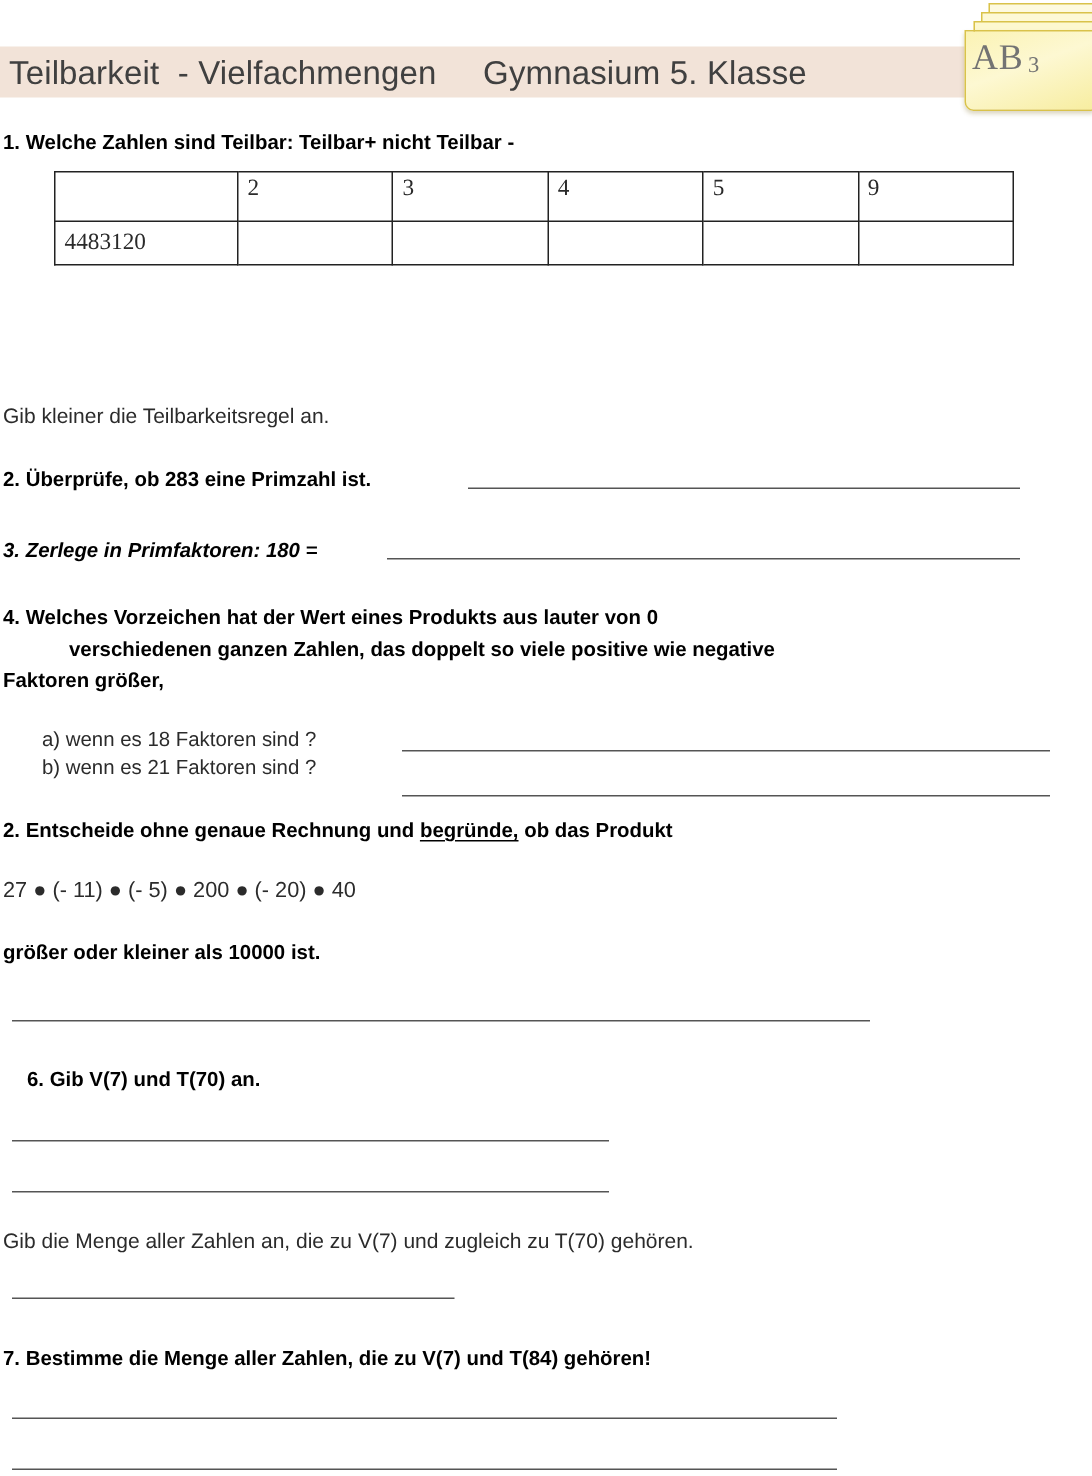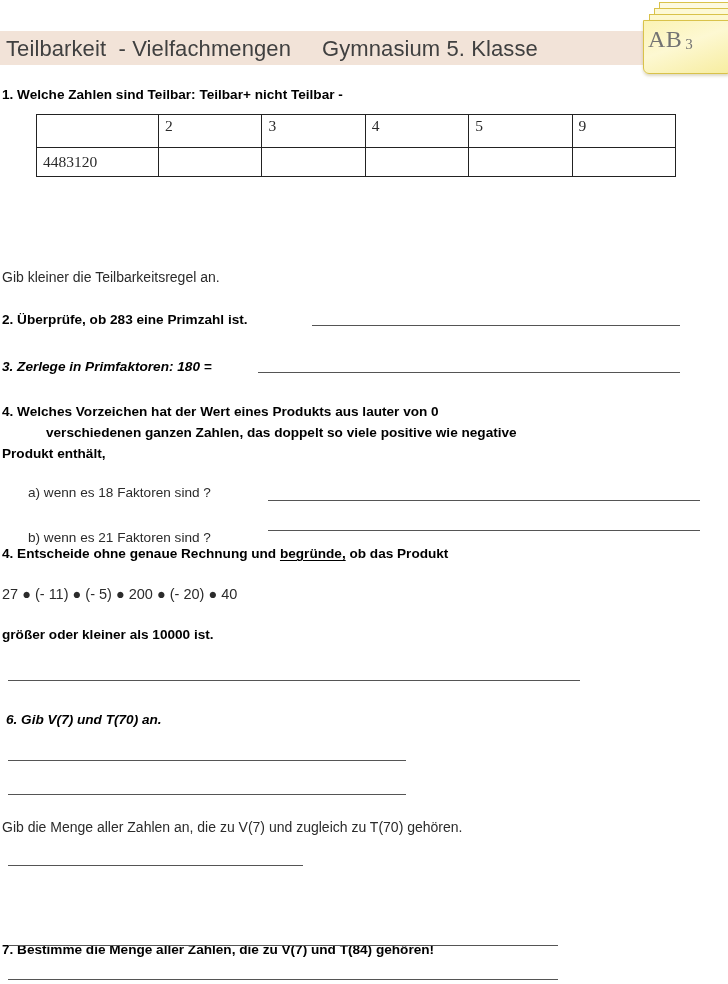--- a/index.html
+++ b/index.html
@@ -170,37 +170,37 @@
 <div class="plain" style="left:2px; top:268px;">Gib kleiner die Teilbarkeitsregel an.</div>
 
 <div class="q" style="left:2px; top:311px;">2. Überprüfe, ob 283 eine Primzahl ist.</div>
 <div class="rule" style="left:312px; top:325px; width:368px;"></div>
 
 <div class="q" style="left:2px; top:358px;font-style:italic;">3. Zerlege in Primfaktoren: 180 =</div>
 <div class="rule" style="left:258px; top:372px; width:422px;"></div>
 
 <div class="q" style="left:2px; top:403px;">4. Welches Vorzeichen hat der Wert eines Produkts aus lauter von 0</div>
 <div class="q" style="left:2px; top:424px;margin-left:44px;">verschiedenen ganzen Zahlen, das doppelt so viele positive wie negative</div>
-<div class="q" style="left:2px; top:445px;">Produkt enthält,</div>
+<div class="q" style="left:2px; top:445px;">Faktoren größer,</div>
 
 <div class="sub" style="left:28px; top:485px;">a) wenn es 18 Faktoren sind ?</div>
 <div class="rule" style="left:268px; top:500px; width:432px;"></div>
 
-<div class="sub" style="left:28px; top:530px;text-align:center;">b) wenn es 21 Faktoren sind ?</div>
+<div class="sub" style="left:28px; top:504px;text-align:center;">b) wenn es 21 Faktoren sind ?</div>
 <div class="rule" style="left:268px; top:530px; width:432px;"></div>
 
-<div class="q" style="left:2px; top:545px;"><span>4. Entscheide ohne genaue Rechnung und </span><u class="ul">begründe,</u><span> ob das Produkt</span></div>
+<div class="q" style="left:2px; top:545px;"><span>2. Entscheide ohne genaue Rechnung und </span><u class="ul">begründe,</u><span> ob das Produkt</span></div>
 
 <div class="plain" style="left:2px; top:585px; font-size:14.5px;text-align:right;">27 ● (- 11) ● (- 5) ● 200 ● (- 20) ● 40</div>
 
 <div class="q" style="left:2px; top:626px;">größer oder kleiner als 10000 ist.</div>
 <div class="rule" style="left:8px; top:680px; width:572px;"></div>
 
-<div class="q" style="left:6px; top:711px;font-style:italic;">6. Gib V(7) und T(70) an.</div>
+<div class="q" style="left:18px; top:711px;">6. Gib V(7) und T(70) an.</div>
 <div class="rule" style="left:8px; top:760px; width:398px;"></div>
 <div class="rule" style="left:8px; top:794px; width:398px;"></div>
 
 <div class="plain" style="left:2px; top:818px;">Gib die Menge aller Zahlen an, die zu V(7) und zugleich zu T(70) gehören.</div>
 <div class="rule" style="left:8px; top:865px; width:295px;"></div>
 
-<div class="q" style="left:2px; top:897px;margin-top:44px;">7. Bestimme die Menge aller Zahlen, die zu V(7) und T(84) gehören!</div>
+<div class="q" style="left:2px; top:897px;">7. Bestimme die Menge aller Zahlen, die zu V(7) und T(84) gehören!</div>
 <div class="rule" style="left:8px; top:945px; width:550px;"></div>
 <div class="rule" style="left:8px; top:979px; width:550px;"></div>
 
 </body></html>

